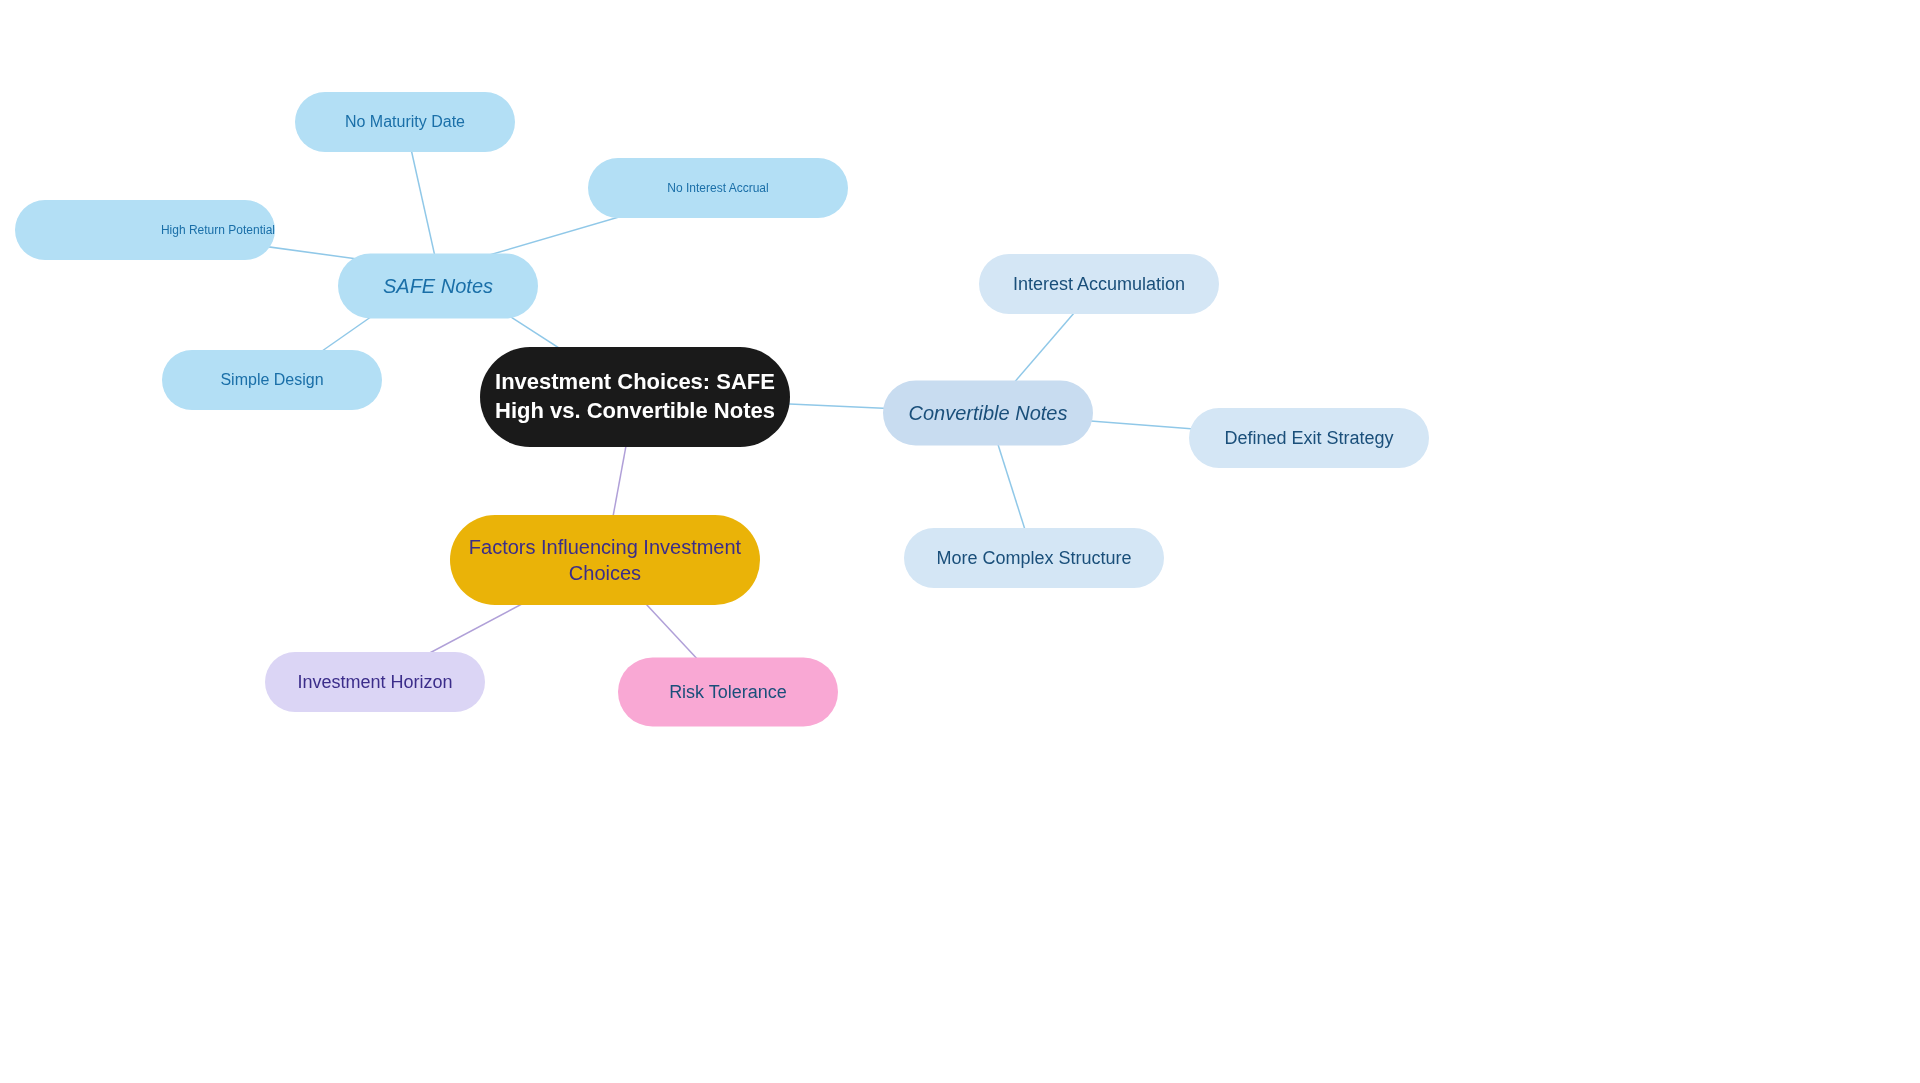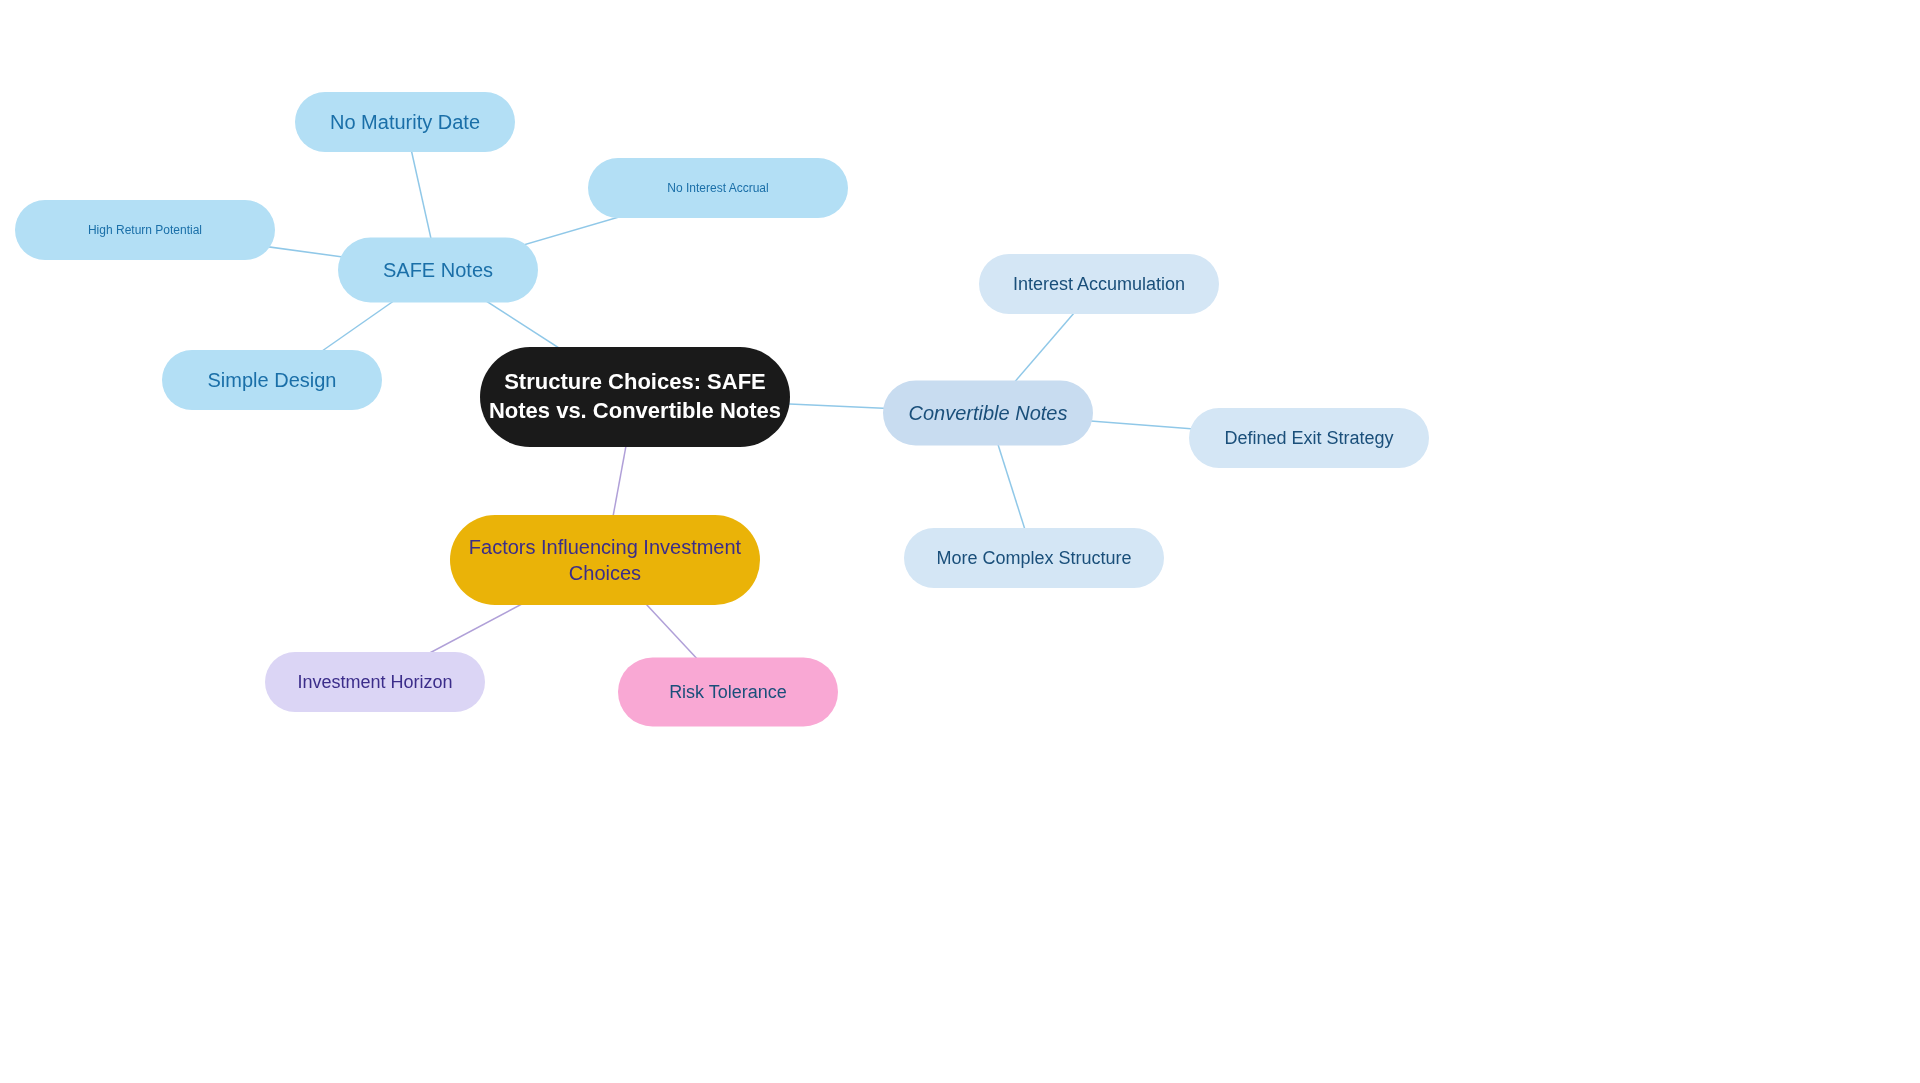--- a/index.html
+++ b/index.html
@@ -41,21 +41,21 @@
       background: #b3dff5;
       color: #1a6fa8;
       font-size: 20px;
       font-weight: 500;
       width: 200px;
       height: 65px;
     }
     .node-blue {
       background: #b3dff5;
       color: #1a6fa8;
-      font-size: 20px;
+      font-size: 16px;
       font-weight: 400;
       width: 220px;
       height: 60px;
     }
     .node-blue-wide {
       background: #b3dff5;
       color: #1a6fa8;
       font-size: 12px;
       font-weight: 400;
       width: 260px;
@@ -122,32 +122,32 @@
   <line x1="988" y1="413" x2="1309" y2="438" stroke="#90c8e8" stroke-width="1.5"></line>
   <line x1="988" y1="413" x2="1034" y2="558" stroke="#90c8e8" stroke-width="1.5"></line>
 
   <line x1="635" y1="397" x2="605" y2="560" stroke="#b0a0d8" stroke-width="1.5"></line>
 
   <line x1="605" y1="560" x2="375" y2="682" stroke="#b0a0d8" stroke-width="1.5"></line>
   <line x1="605" y1="560" x2="728" y2="692" stroke="#b0a0d8" stroke-width="1.5"></line>
 </svg>
 
 <div class="node node-center" style="left:635px; top:397px;">
-  <span>Structure Choices: SAFE Notes vs. Convertible Notes</span>
+  <span>Investment Choices: SAFE High vs. Convertible Notes</span>
 </div>
 
-<div class="node node-safe" style="left:438px; top:270px;">
+<div class="node node-safe" style="left:438px; top:286px;font-style:italic;">
   <span>SAFE Notes</span>
 </div>
 
 <div class="node node-blue" style="left:405px; top:122px;">
   <span>No Maturity Date</span>
 </div>
 
-<div class="node node-blue-wide" style="left:145px; top:230px;">
+<div class="node node-blue-wide" style="left:145px; top:230px;justify-content:flex-end;">
   <span>High Return Potential</span>
 </div>
 
 <div class="node node-blue-wide" style="left:718px; top:188px;">
   <span>No Interest Accrual</span>
 </div>
 
 <div class="node node-blue" style="left:272px; top:380px;">
   <span>Simple Design</span>
 </div>

